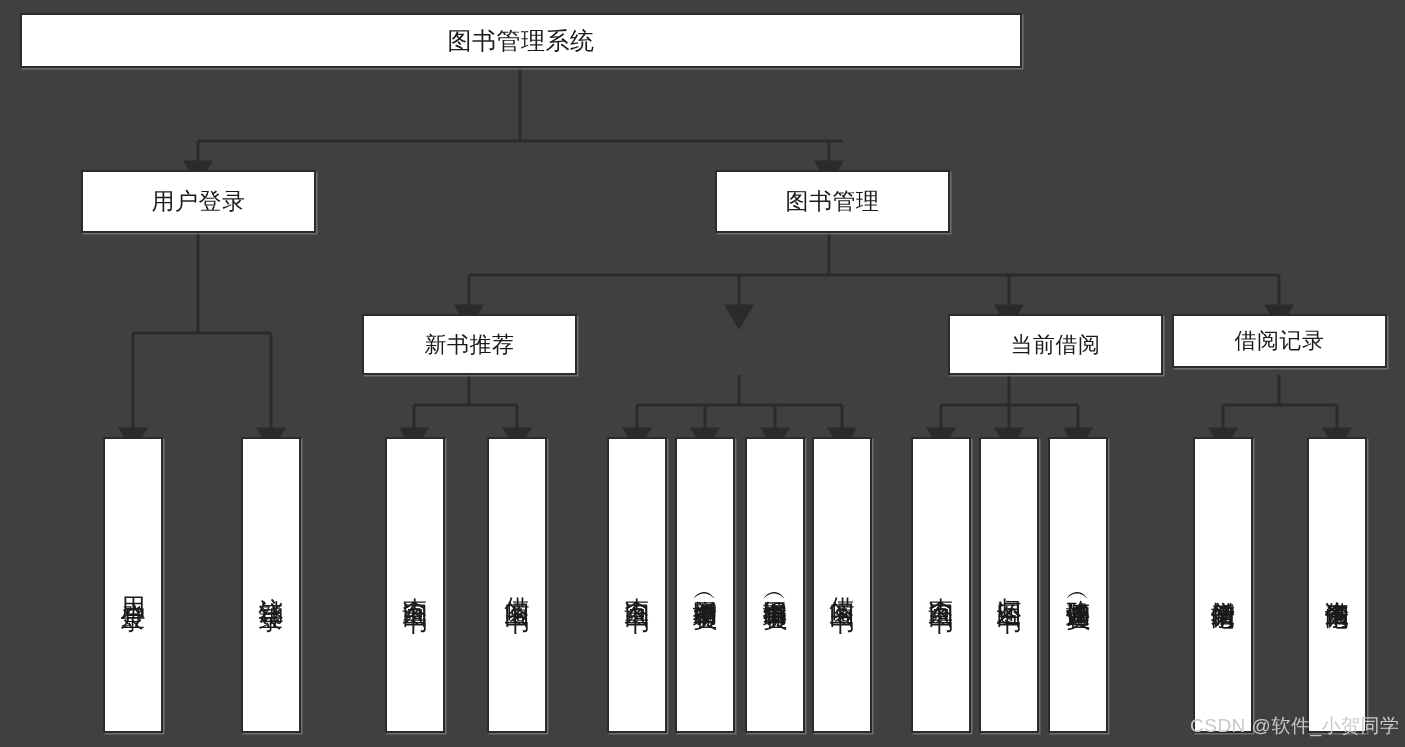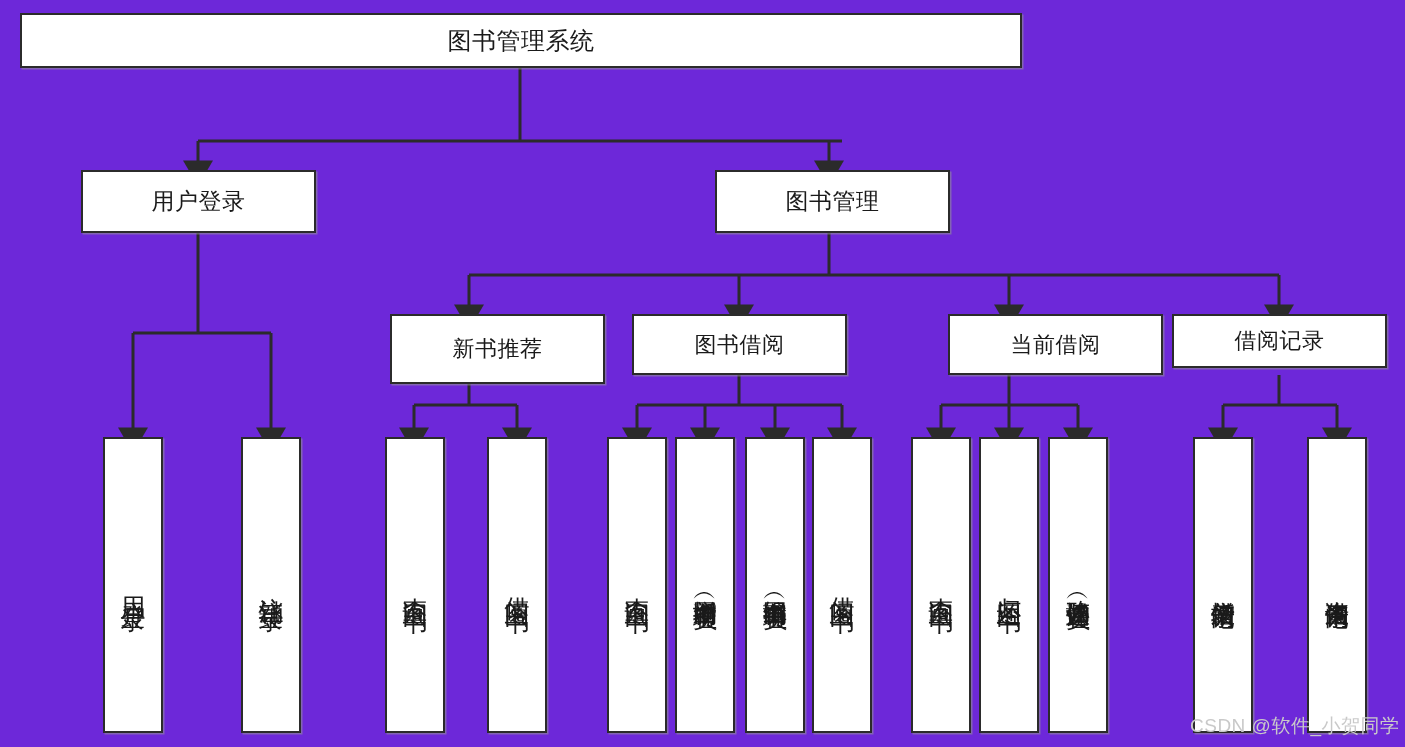--- a/index.html
+++ b/index.html
@@ -7,21 +7,21 @@
     padding: 0;
     background: #ffffff;
   }
   body {
     font-family: "Liberation Sans", "DejaVu Sans", sans-serif;
   }
   #canvas {
     position: relative;
     width: 1405px;
     height: 747px;
-    background: #6d28d9;
+    background: #404040;
     overflow: hidden;
   }
   svg#wires {
     position: absolute;
     left: 0;
     top: 0;
     width: 1405px;
     height: 747px;
   }
   .node {
@@ -127,25 +127,22 @@
     <span class="lbl">图书管理系统</span>
   </div>
 
   <div class="node lvl2" style="left:81px; top:170px; width:235px; height:63px;">
     <span class="lbl">用户登录</span>
   </div>
   <div class="node lvl2" style="left:715px; top:170px; width:235px; height:63px;">
     <span class="lbl">图书管理</span>
   </div>
 
-  <div class="node lvl3" style="left:362px; top:314px; width:215px; height:70px;margin-left:28px;">
+  <div class="node lvl3" style="left:362px; top:314px; width:215px; height:61px;">
     <span class="lbl">新书推荐</span>
-  </div>
-  <div class="node lvl3" style="left:632px; top:314px; width:215px; height:61px;">
-    <span class="lbl">图书借阅</span>
   </div>
   <div class="node lvl3" style="left:948px; top:314px; width:215px; height:61px;">
     <span class="lbl">当前借阅</span>
   </div>
   <div class="node lvl3" style="left:1172px; top:314px; width:215px; height:54px;">
     <span class="lbl">借阅记录</span>
   </div>
 
   <div class="node leaf" style="left:103px; top:437px; width:60px; height:296px;">
     <span class="lbl">用户登录</span>

